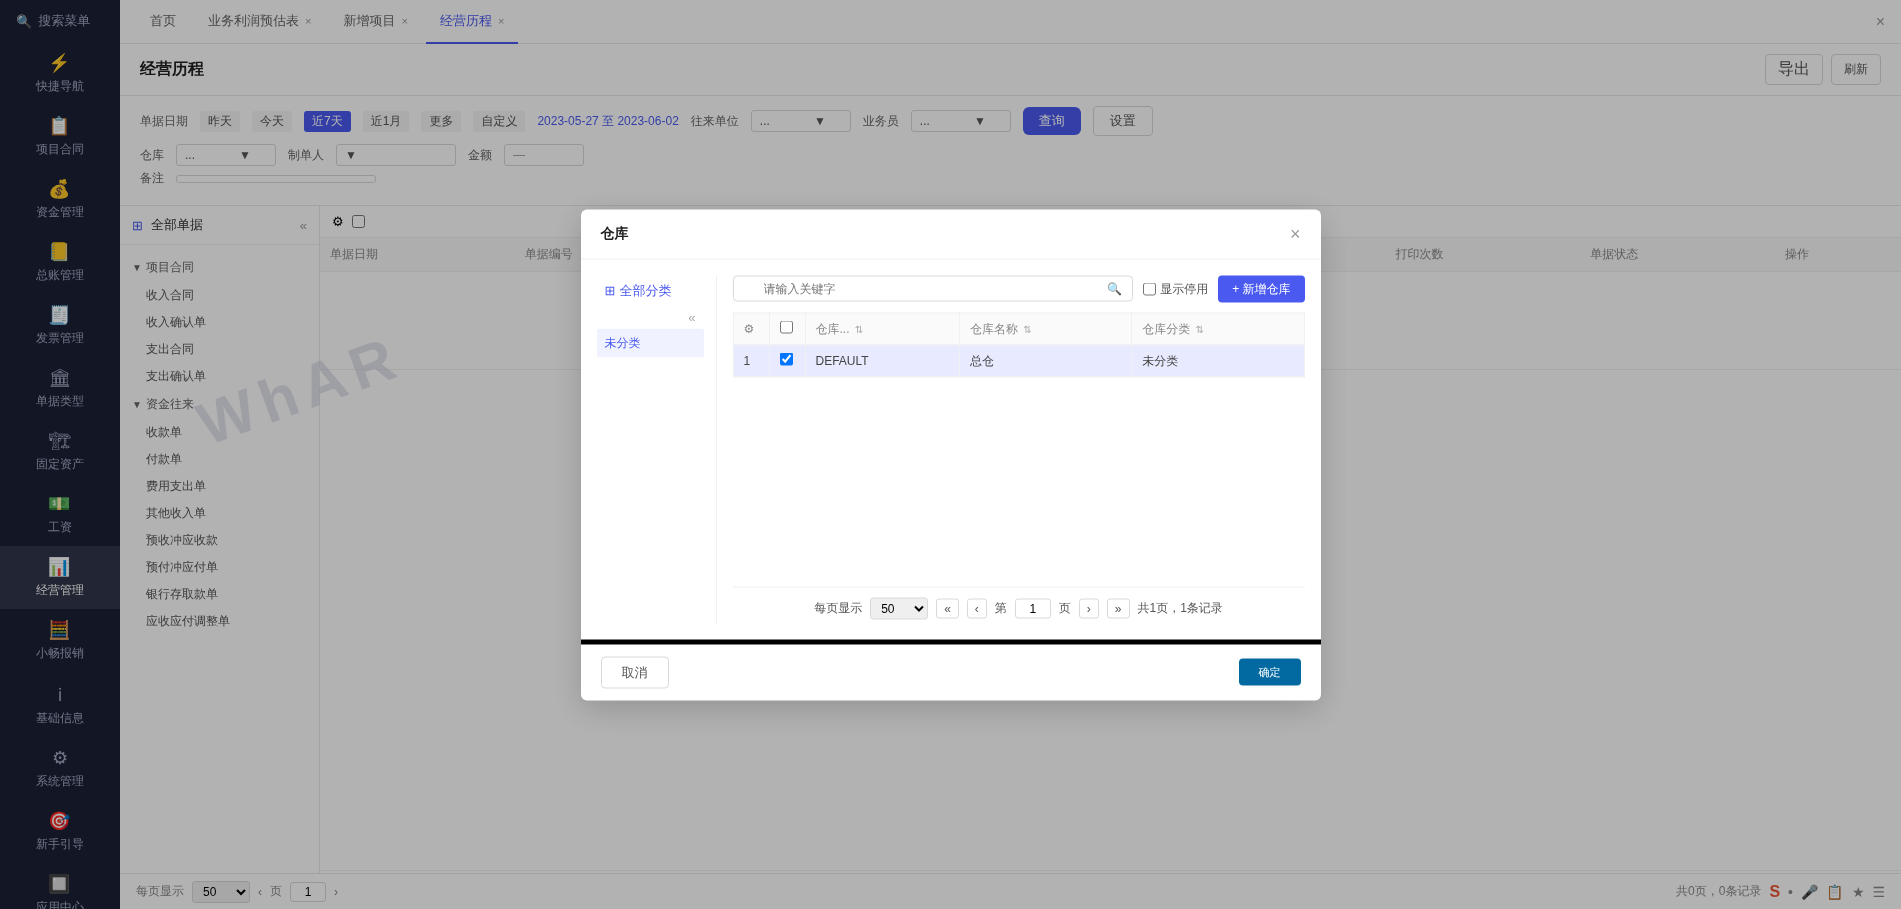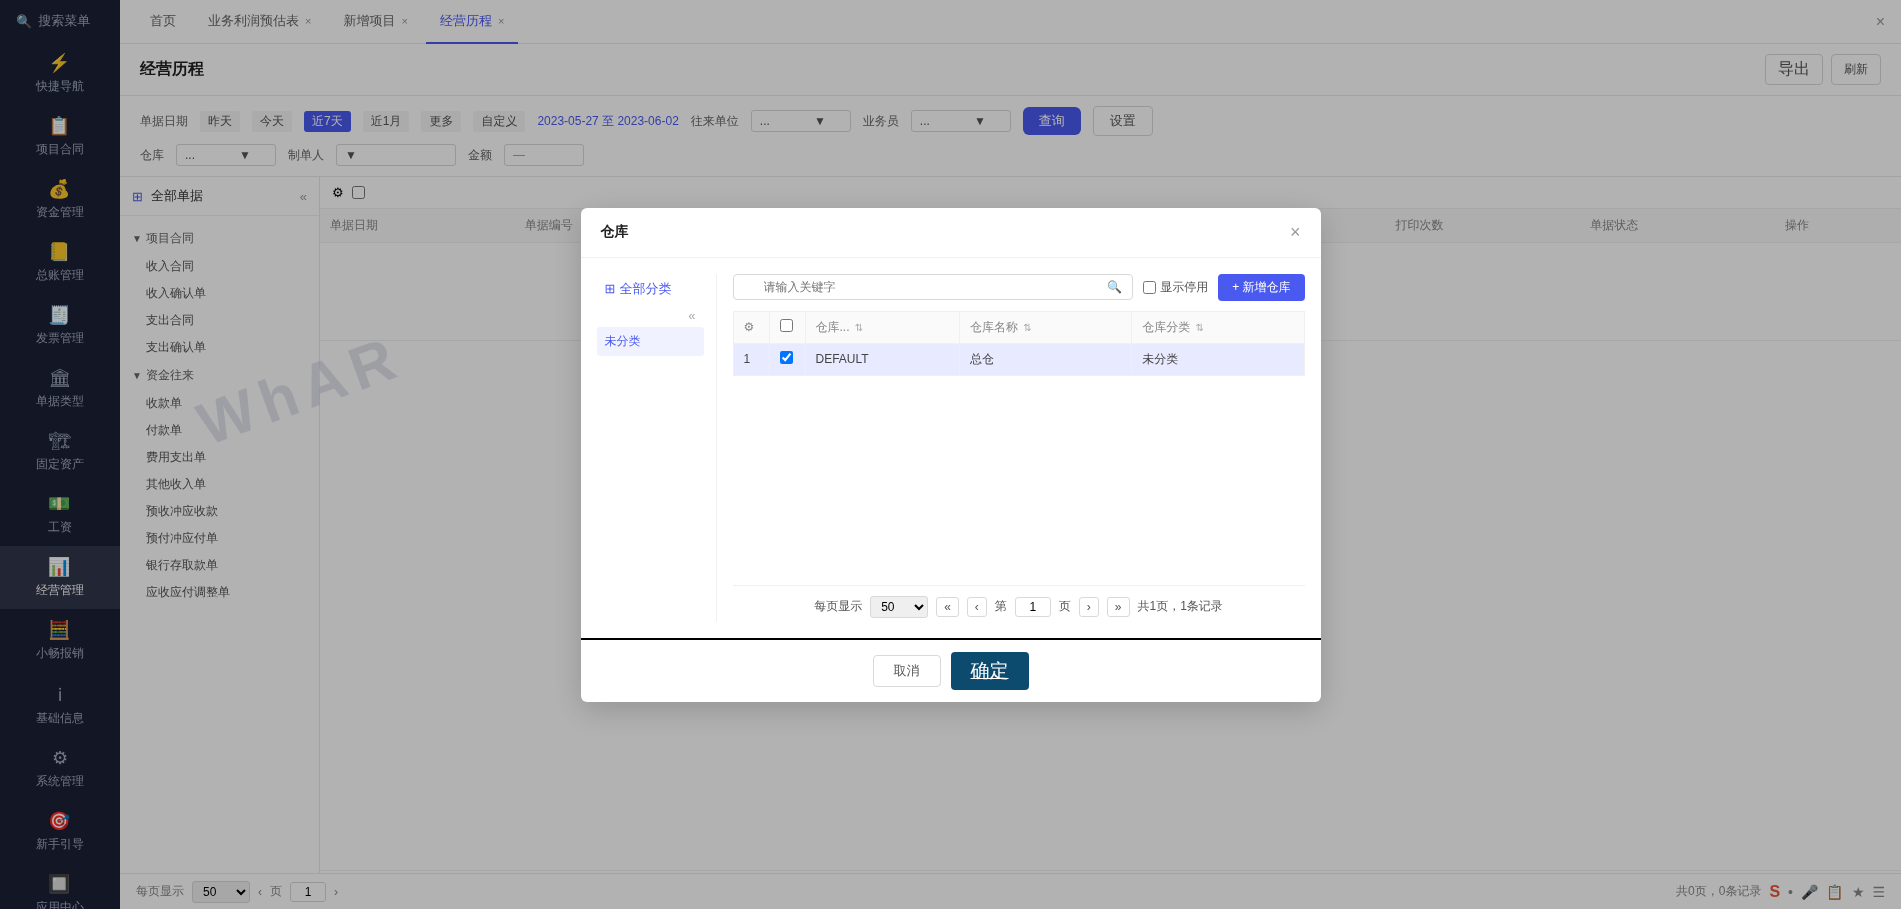--- a/index.html
+++ b/index.html
@@ -164,25 +164,25 @@
       display: flex; align-items: center; justify-content: center; gap: 8px;
       padding: 10px 0 4px; font-size: 12px; color: #555; border-top: 1px solid #f0f0f0; margin-top: auto;
     }
     .page-btn { border: 1px solid #d9d9d9; background: #fff; padding: 2px 7px; border-radius: 3px; cursor: pointer; color: #555; font-size: 12px; }
     .page-btn:disabled { color: #ccc; cursor: default; }
     .page-input { border: 1px solid #d9d9d9; border-radius: 3px; width: 36px; text-align: center; padding: 2px 4px; font-size: 12px; }
     .per-page-select { border: 1px solid #d9d9d9; border-radius: 3px; padding: 2px 16px 2px 6px; font-size: 12px; cursor: pointer; }
 
     
     .modal-footer {
-      display: flex; align-items: center; justify-content: center; gap: 10px;
-      padding: 12px 20px; border-top: 2px solid #000000;
+      display: flex; align-items: center; justify-content: space-between; gap: 10px;
+      padding: 12px 20px; border-top: 5px solid #000000;
     }
     .btn-cancel { background: #fff; border: 1px solid #d9d9d9; color: #555; padding: 6px 20px; border-radius: 4px; cursor: pointer; font-size: 13px; }
-    .btn-confirm { background: #0c4a6e; color: #fff; border: none; padding: 6px 20px; border-radius: 4px; cursor: pointer; font-size: 19px; text-decoration: underline; }
+    .btn-confirm { background: #0369a1; color: #fff; border: none; padding: 6px 20px; border-radius: 4px; cursor: pointer; font-size: 11px; }
 
     
     .statusbar {
       position: fixed; bottom: 0; left: 120px; right: 0; height: 36px;
       background: #fff; border-top: 1px solid #e8e8e8; display: flex; align-items: center;
       padding: 0 16px; gap: 8px; font-size: 12px; color: #888; z-index: 5;
     }
     .status-right { margin-left: auto; display: flex; align-items: center; gap: 8px; }
 
     
@@ -327,20 +327,24 @@
 
       <span class="filter-label">制单人</span>
       <div class="filter-select" style="min-width:120px;">
         <span>▼</span>
       </div>
 
       <span class="filter-label">金额</span>
       <div class="filter-input-box">
         <span>—</span>
       </div>
+    </div>
+    <div class="filter-row" style="margin-top:4px;">
+      <span class="filter-label">备注</span>
+      <div class="filter-input-box" style="min-width:200px;"></div>
     </div>
   </div>
 
   <div class="content">
 
     <div class="left-panel">
       <div class="left-panel-header">
         <div style="display:flex;align-items:center;gap:4px;">
           <span class="icon" style="color:#4a5af0;">⊞</span>
           <span>全部单据</span>

